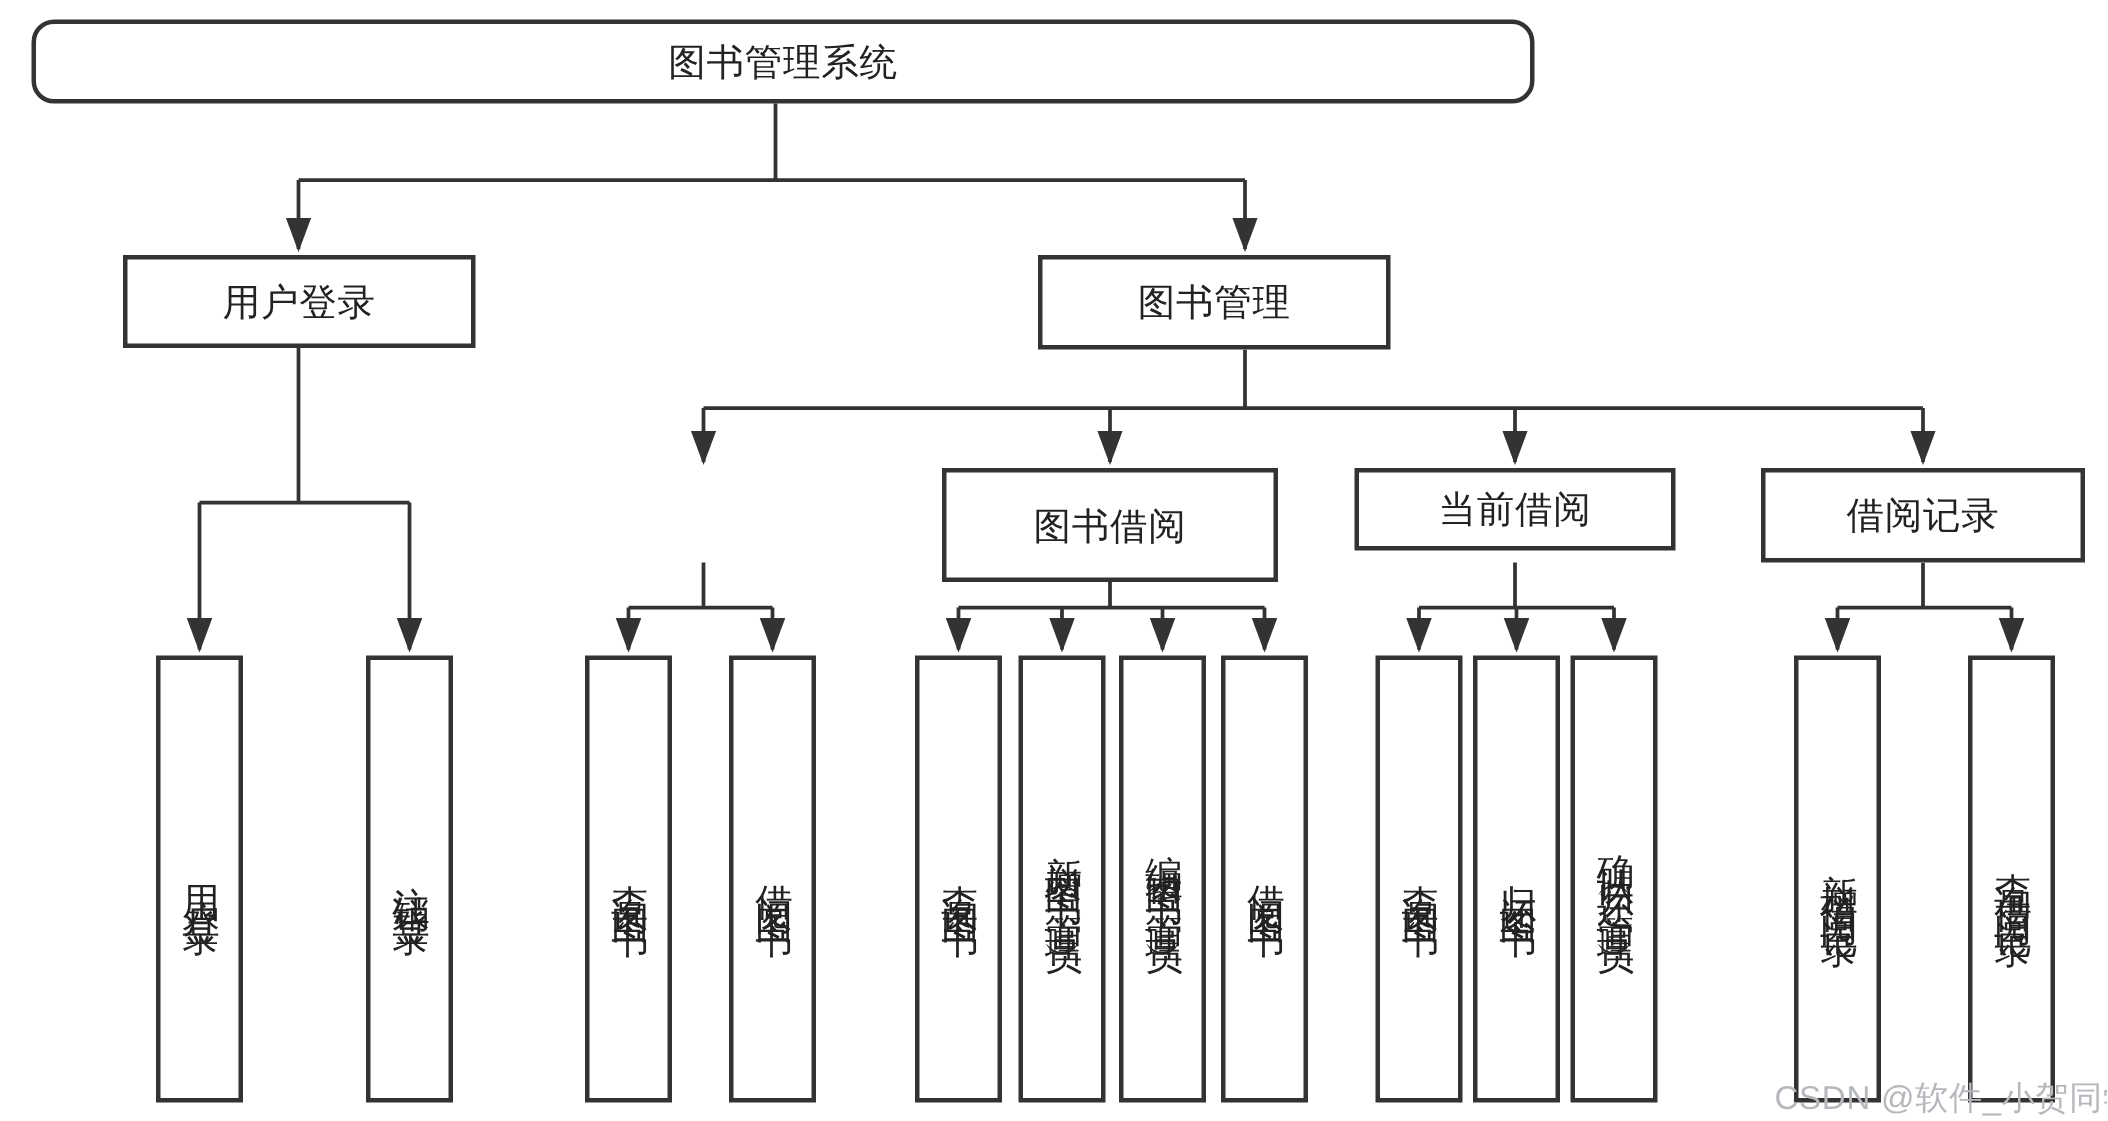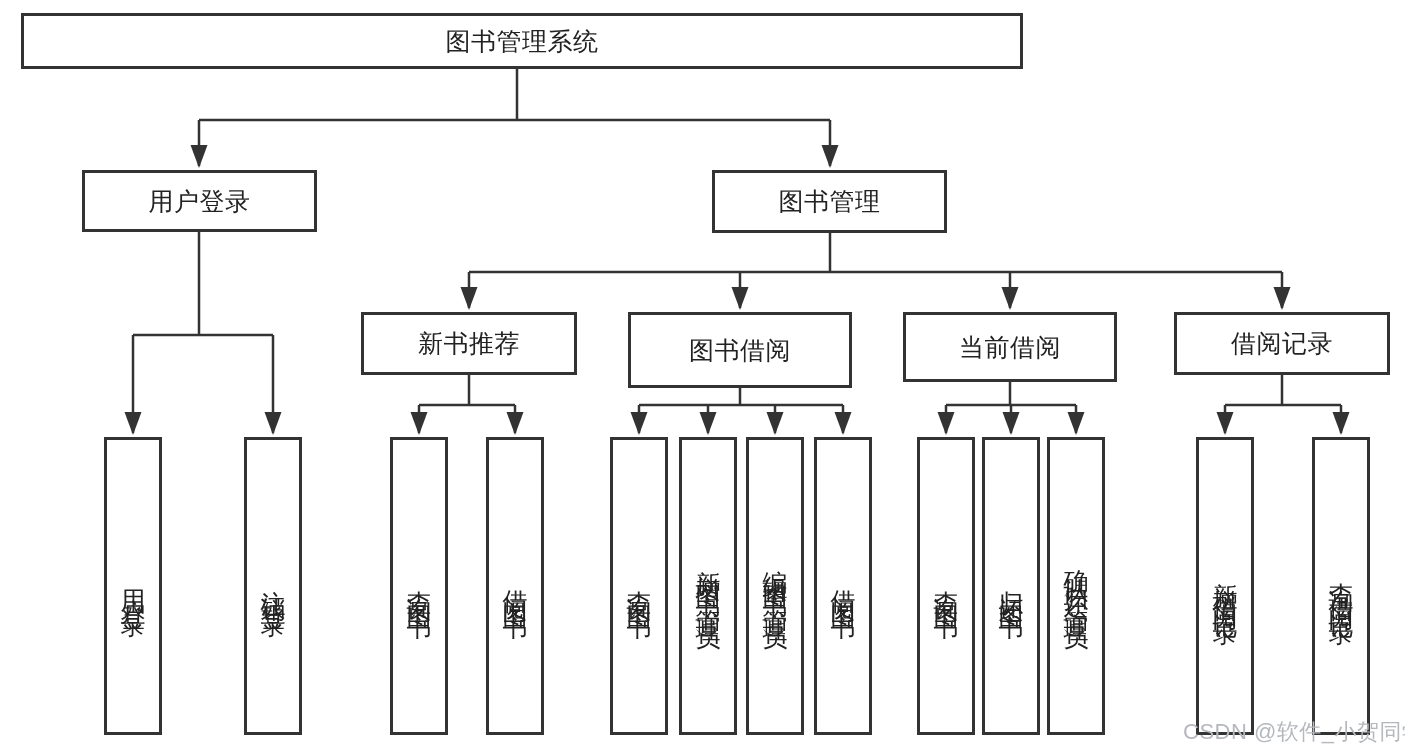--- a/index.html
+++ b/index.html
@@ -18,21 +18,21 @@
   .box {
     position: absolute;
     box-sizing: border-box;
     border: 3px solid var(--line, #333333);
     background: #ffffff;
     display: flex;
     align-items: center;
     justify-content: center;
     z-index: 1;
   }
-  .box.root { border-width: 3.5px; }
+  .box.root { border-width: 3.5px; border-radius: 15px; }
   .hlabel {
     font-size: 25px;
     color: var(--text, #222222);
     letter-spacing: 0.5px;
     white-space: nowrap;
   }
   .leaf { width: 58px; height: 298px; }
   .vlabel {
     writing-mode: vertical-rl;
     text-orientation: mixed;
@@ -94,31 +94,28 @@
     <line class="ln" x1="1341" y1="405" x2="1341" y2="433" marker-end="url(#ah)"></line>
   </svg>
 
   <div class="box root" style="left:21px; top:13px; width:1002px; height:56px">
     <span class="hlabel">图书管理系统</span>
   </div>
 
   <div class="box" style="left:82px; top:170px; width:235px; height:62px">
     <span class="hlabel">用户登录</span>
   </div>
-  <div class="box" style="left:712px; top:170px; width:235px; height:63px">
+  <div class="box" style="left:692px; top:170px; width:235px; height:63px">
     <span class="hlabel">图书管理</span>
   </div>
 
-  <div class="box" style="left:361px; top:312px; width:216px; height:63px">
-    <span class="hlabel">新书推荐</span>
-  </div>
   <div class="box" style="left:628px; top:312px; width:224px; height:76px">
     <span class="hlabel">图书借阅</span>
   </div>
-  <div class="box" style="left:903px; top:312px; width:214px; height:70px">
+  <div class="box" style="left:903px; top:312px; width:214px; height:55px">
     <span class="hlabel">当前借阅</span>
   </div>
   <div class="box" style="left:1174px; top:312px; width:216px; height:63px">
     <span class="hlabel">借阅记录</span>
   </div>
 
   <div class="box leaf" style="left:104px; top:437px">
     <span class="vlabel">用户登录</span>
   </div>
   <div class="box leaf" style="left:244px; top:437px">

